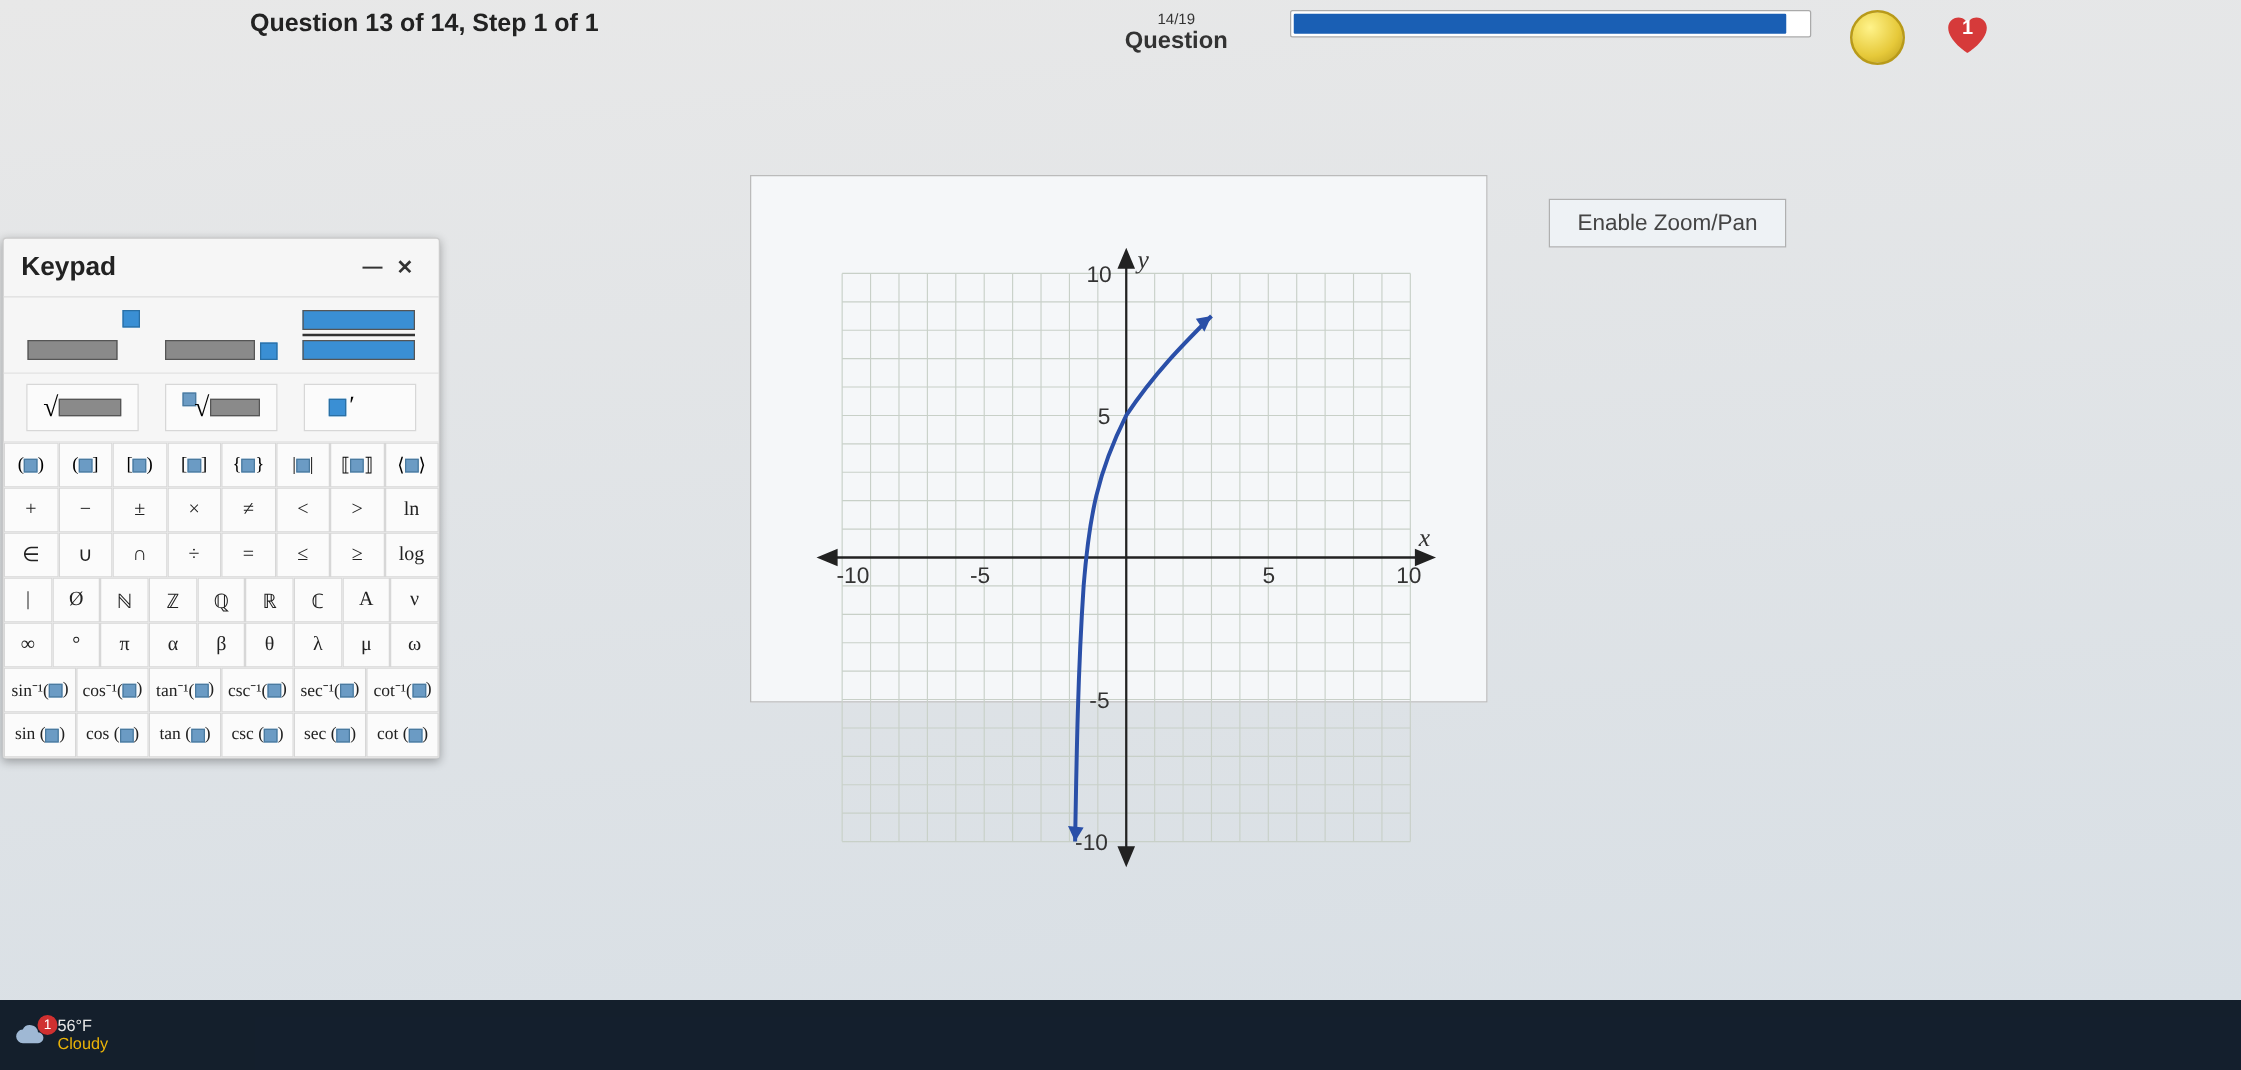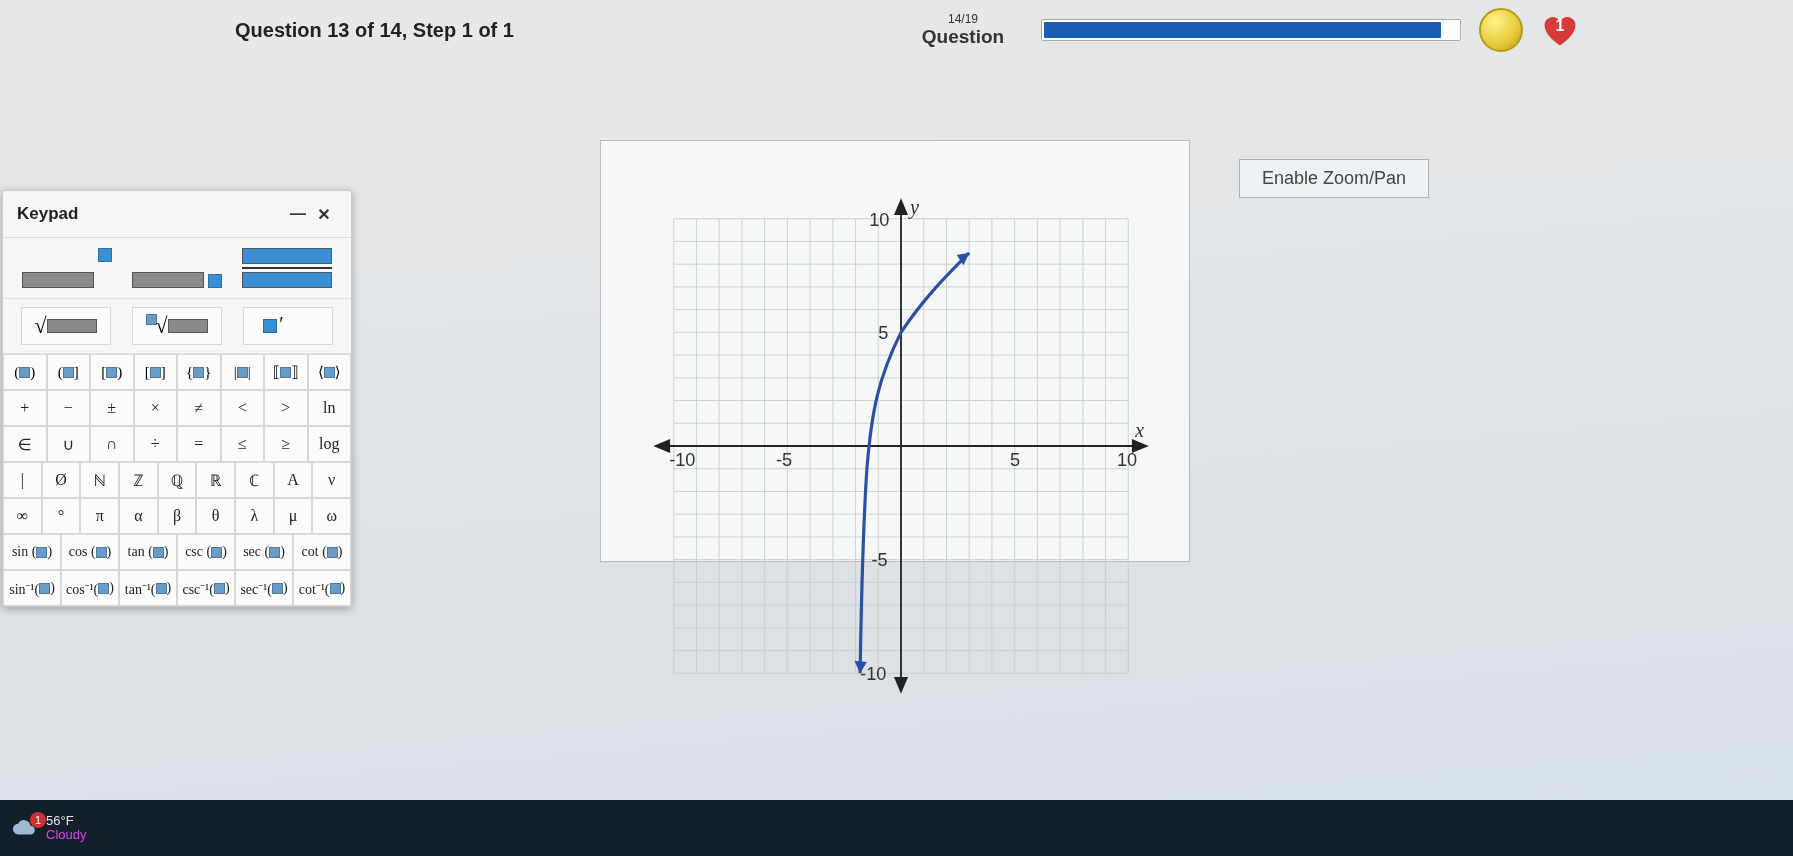--- a/index.html
+++ b/index.html
@@ -12,24 +12,22 @@
   position: relative;
 }
 .content-area {
   position: absolute;
   top: 0; left: 0; right: 0;
   height: 800px;
   background: linear-gradient(175deg, #e8e8e8 0%, #d8dfe5 100%);
 }
 .header {
   display: flex;
-  align-items: center;
   padding: 8px 200px 4px 200px;
-  gap: 18px;
-  margin-left: 35px;
+  gap: 31px;
 }
 .q-title {
   font-weight: 600;
   color: #222;
   font-size: 20px;
   flex: 0 0 auto;
   width: 650px;
 }
 .status-col {
   text-align: center;
@@ -106,21 +104,21 @@
   background: #f6f6f6;
   border: 1px solid #ccc;
   border-radius: 3px;
   box-shadow: 0 2px 8px rgba(0,0,0,0.3);
 }
 .keypad-head {
   display: flex; align-items: center;
   padding: 10px 14px;
   border-bottom: 1px solid #ddd;
 }
-.keypad-title { font-weight: 600; font-size: 17px; flex: 1; color: #222; }
+.keypad-title { font-weight: 600; font-size: 21px; flex: 1; color: #222; }
 .keypad-min, .keypad-close {
   width: 26px; height: 26px;
   display: flex; align-items: center; justify-content: center;
   font-weight: bold; cursor: pointer; color: #333;
 }
 .tpl-row {
   display: flex; gap: 18px;
   padding: 10px 18px;
   border-bottom: 1px solid #e2e2e2;
   align-items: center; justify-content: space-around;
@@ -386,44 +384,44 @@
         <div class="cell">∞</div>
         <div class="cell">°</div>
         <div class="cell">π</div>
         <div class="cell">α</div>
         <div class="cell">β</div>
         <div class="cell">θ</div>
         <div class="cell">λ</div>
         <div class="cell">μ</div>
         <div class="cell">ω</div>
       </div>
+    <div class="kp-wide-grid" id="trig2">
+        <div class="cell">sin⁻¹(<span class="placeholder-sq"></span>)</div>
+        <div class="cell">cos⁻¹(<span class="placeholder-sq"></span>)</div>
+        <div class="cell">tan⁻¹(<span class="placeholder-sq"></span>)</div>
+        <div class="cell">csc⁻¹(<span class="placeholder-sq"></span>)</div>
+        <div class="cell">sec⁻¹(<span class="placeholder-sq"></span>)</div>
+        <div class="cell">cot⁻¹(<span class="placeholder-sq"></span>)</div>
+      </div>
     <div class="kp-wide-grid" id="trig1">
         <div class="cell">sin (<span class="placeholder-sq"></span>)</div>
         <div class="cell">cos (<span class="placeholder-sq"></span>)</div>
         <div class="cell">tan (<span class="placeholder-sq"></span>)</div>
         <div class="cell">csc (<span class="placeholder-sq"></span>)</div>
         <div class="cell">sec (<span class="placeholder-sq"></span>)</div>
         <div class="cell">cot (<span class="placeholder-sq"></span>)</div>
-      </div>
-    <div class="kp-wide-grid" id="trig2">
-        <div class="cell">sin⁻¹(<span class="placeholder-sq"></span>)</div>
-        <div class="cell">cos⁻¹(<span class="placeholder-sq"></span>)</div>
-        <div class="cell">tan⁻¹(<span class="placeholder-sq"></span>)</div>
-        <div class="cell">csc⁻¹(<span class="placeholder-sq"></span>)</div>
-        <div class="cell">sec⁻¹(<span class="placeholder-sq"></span>)</div>
-        <div class="cell">cot⁻¹(<span class="placeholder-sq"></span>)</div>
       </div>
   </div>
 
 </div>
 
 <div class="taskbar">
   <div class="weather" style="position:relative">
     <div class="weather-badge">1</div>
     <svg class="weather-icon" viewBox="0 0 24 24">
         <path fill="#9fb8d4" d="M6 18h11a4 4 0 0 0 0-8 6 6 0 0 0-11.3-2A4.5 4.5 0 0 0 6 18z"></path>
       </svg>
     <div class="weather-text">
       <span>56°F</span>
-      <span style="color:#d946ef">Cloudy</span>
+      <span style="color:#eab308">Cloudy</span>
     </div>
   </div>
 </div>
 
 </body></html>

